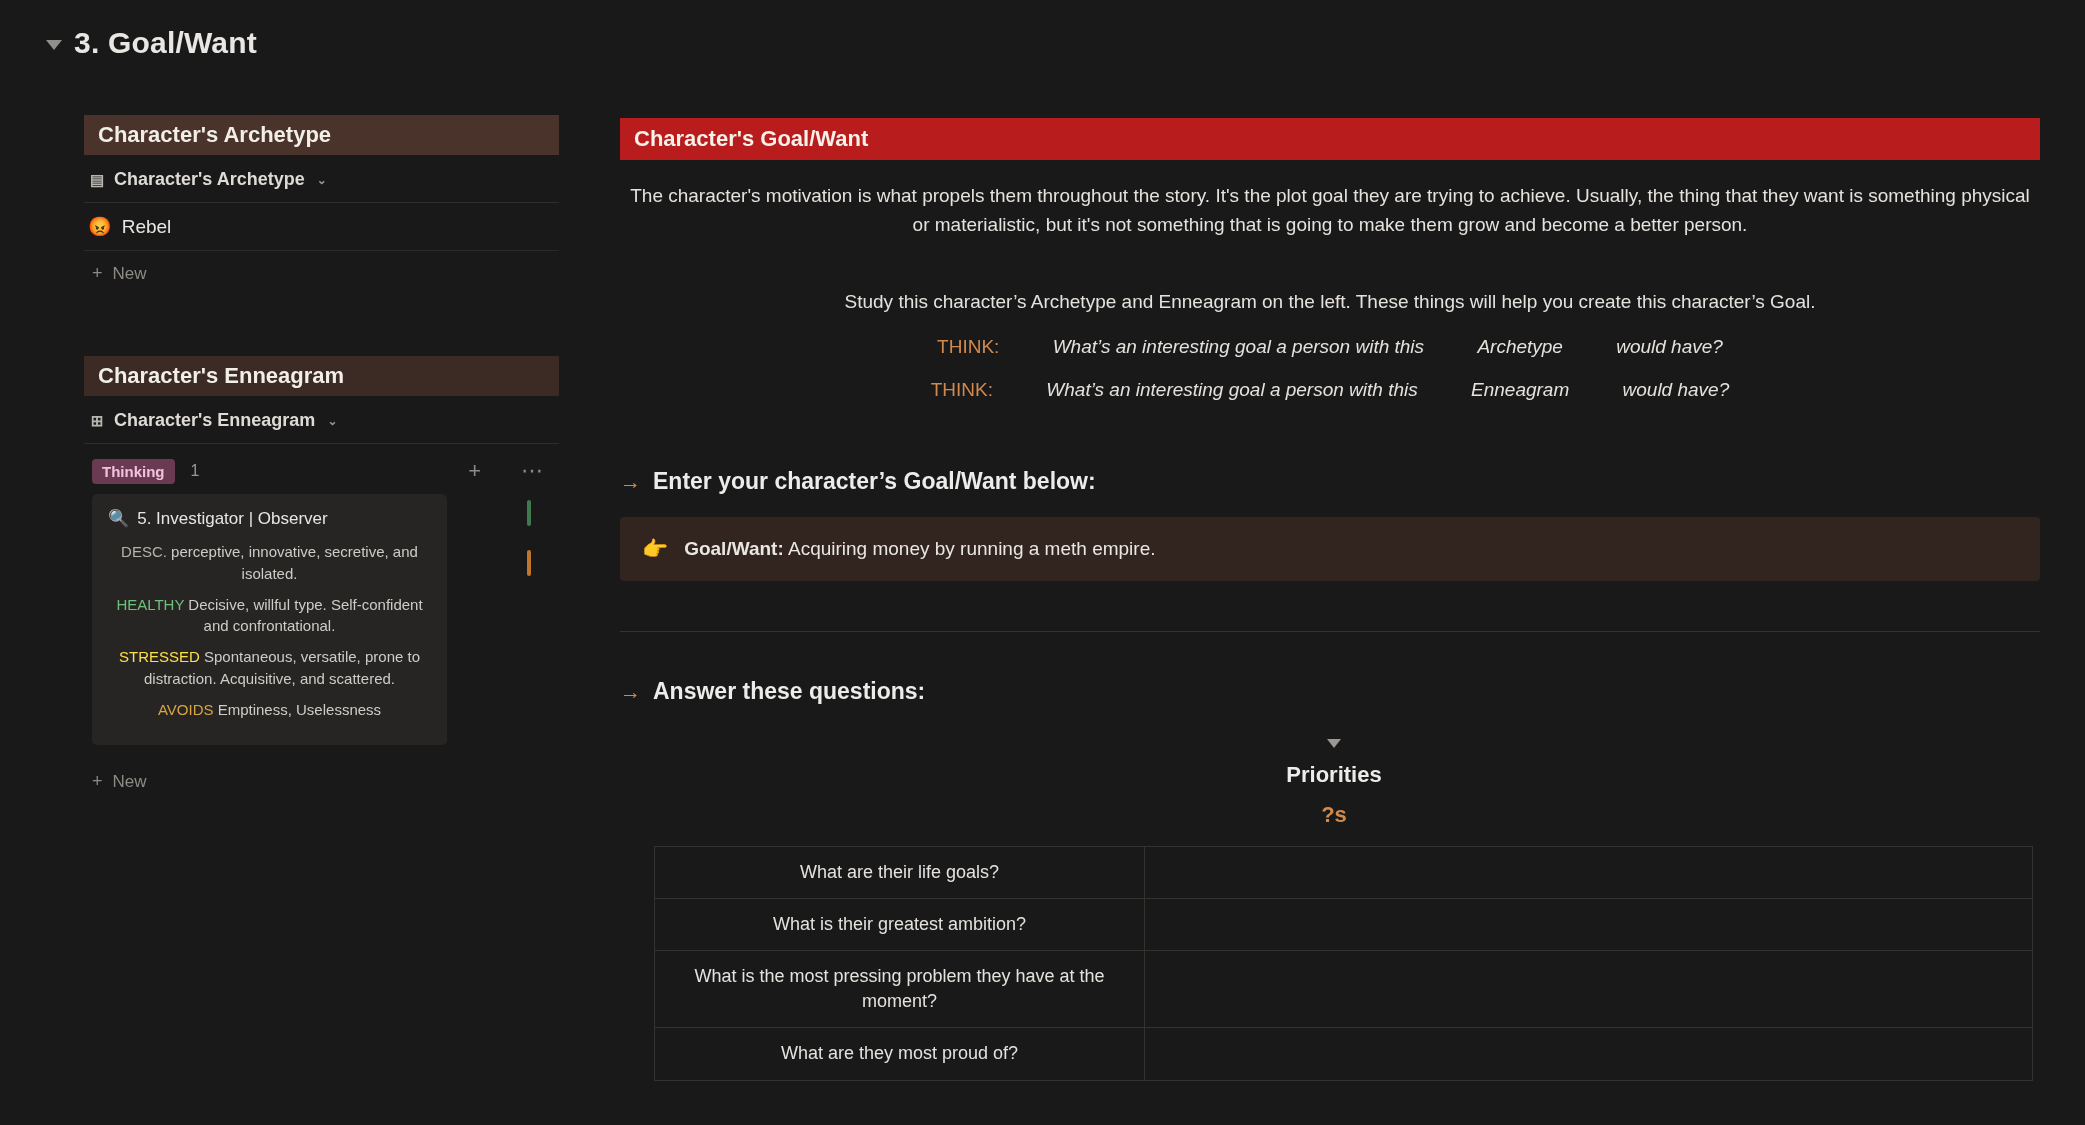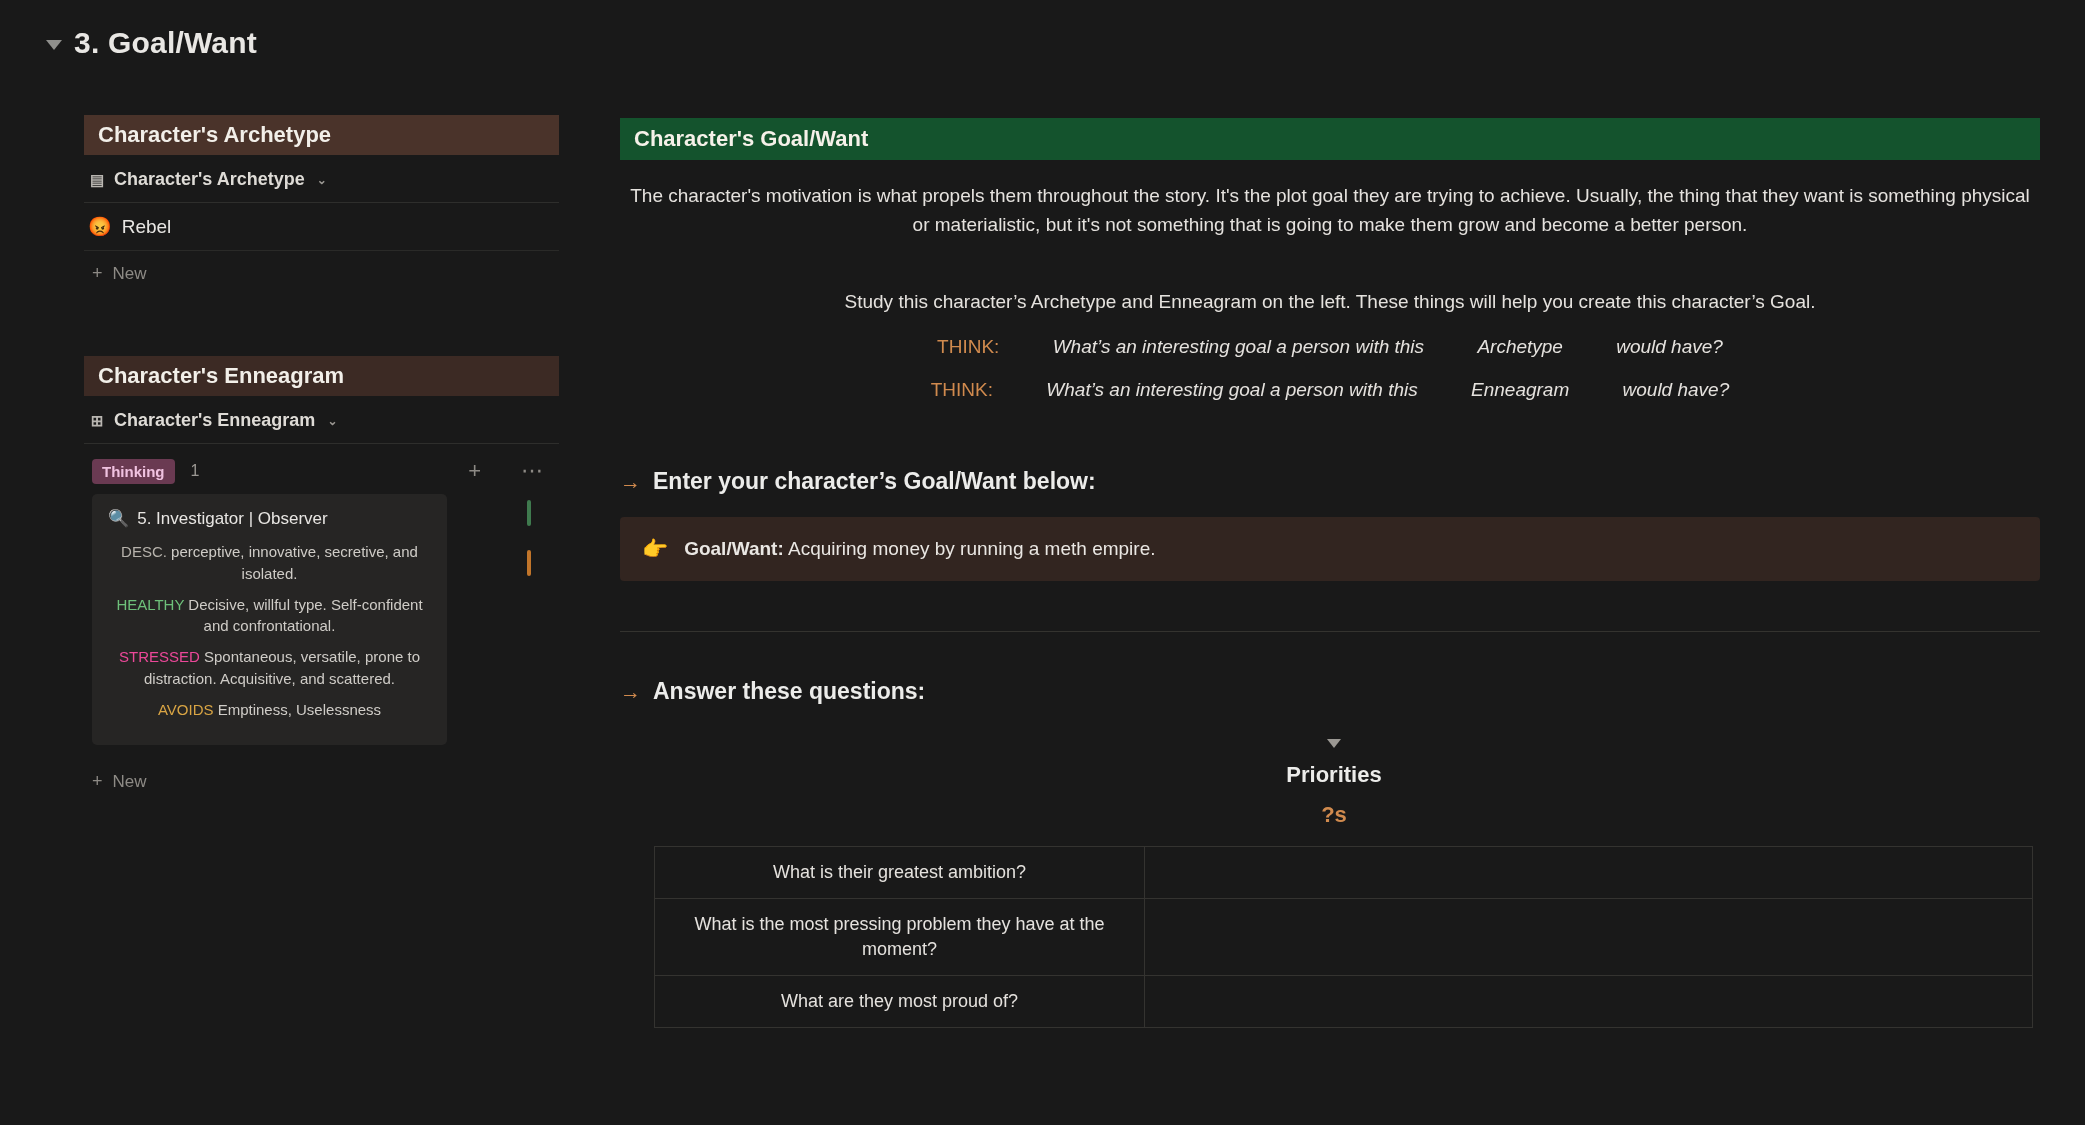--- a/index.html
+++ b/index.html
@@ -116,21 +116,21 @@
     font-size: 17px; color: #e8e6e3; font-weight: normal;
     margin-bottom: 12px;
     display: flex; align-items: center; gap: 8px;
   }
   .card-line {
     font-size: 15px; line-height: 1.45; color: #cfccc7;
     margin-bottom: 9px;
   }
   .lbl-desc { color: #b7b3ac; }
   .lbl-healthy { color: #6ec07a; }
-  .lbl-stressed { color: #ec4899; }
+  .lbl-stressed { color: #fde047; }
   .lbl-avoids { color: #d9a544; }
 
   .side-bars {
     position: absolute;
     left: 443px; top: 52px;
     width: 4px;
   }
   .side-bar {
     width: 4px; height: 26px; margin-bottom: 24px; border-radius: 2px;
   }
@@ -138,21 +138,21 @@
   .bar-orange { background: #c1752a; }
 
   
   .right-col {
     position: absolute;
     left: 620px; top: 118px;
     width: 1420px;
   }
   .goal-banner {
     height: 42px;
-    background: #14532d;
+    background: #b91c1c;
     display: flex; align-items: center;
     padding-left: 14px;
     font-size: 22px; font-weight: bold; color: #f6f1e9;
   }
   .para {
     font-size: 19px; line-height: 1.52; color: #e5e2de;
     margin-top: 22px;
   }
   .para2 { margin-top: 48px; }
   .think-line {
@@ -339,20 +339,24 @@
     </div>
 
     <div class="sub-head">
       <span class="tri"></span>
       <span class="st">Priorities</span>
       <span class="qs">?s</span>
     </div>
 
     <table class="qtable">
       <tbody>
+        <tr>
+          <td class="q">What are their life goals?</td>
+          <td class="a"></td>
+        </tr>
         <tr>
           <td class="q">What is their greatest ambition?</td>
           <td class="a"></td>
         </tr>
         <tr>
           <td class="q">What is the most pressing problem they have at the moment?</td>
           <td class="a"></td>
         </tr>
         <tr>
           <td class="q">What are they most proud of?</td>

